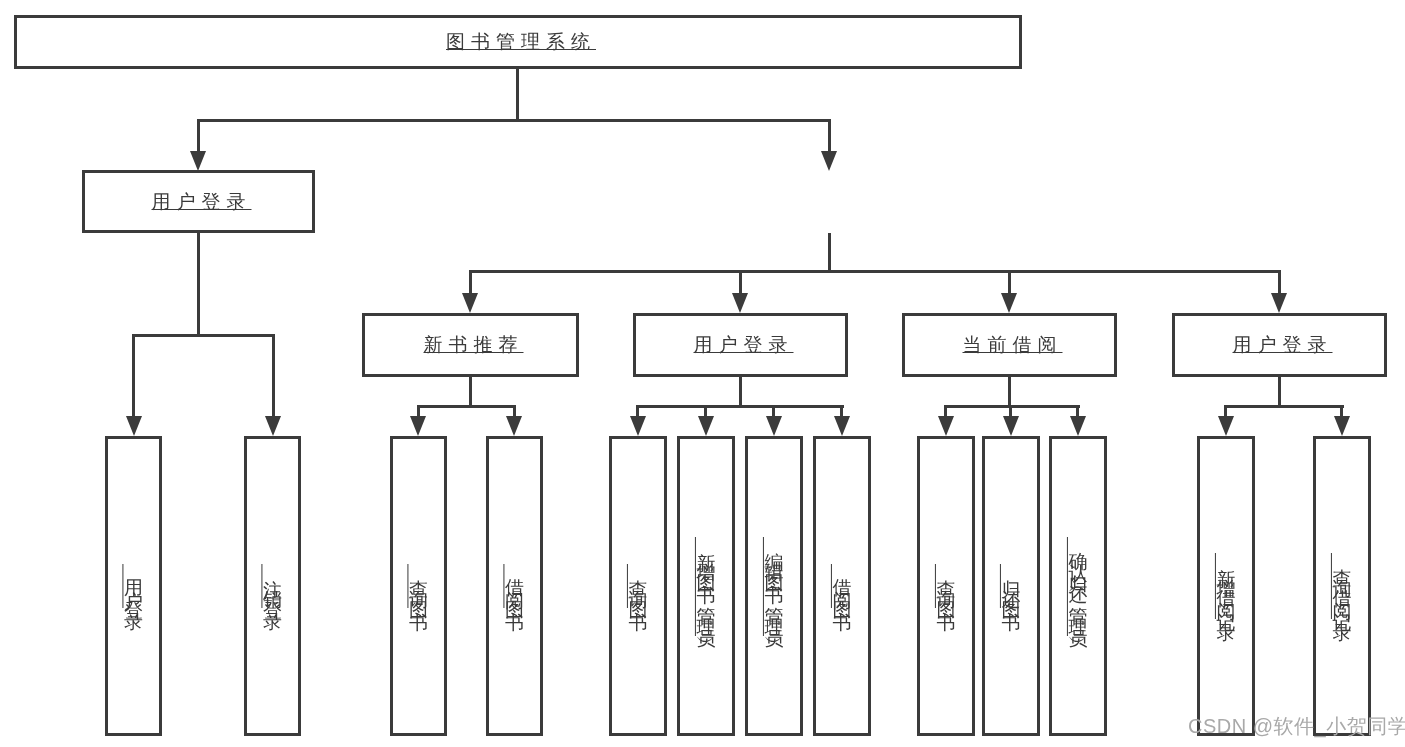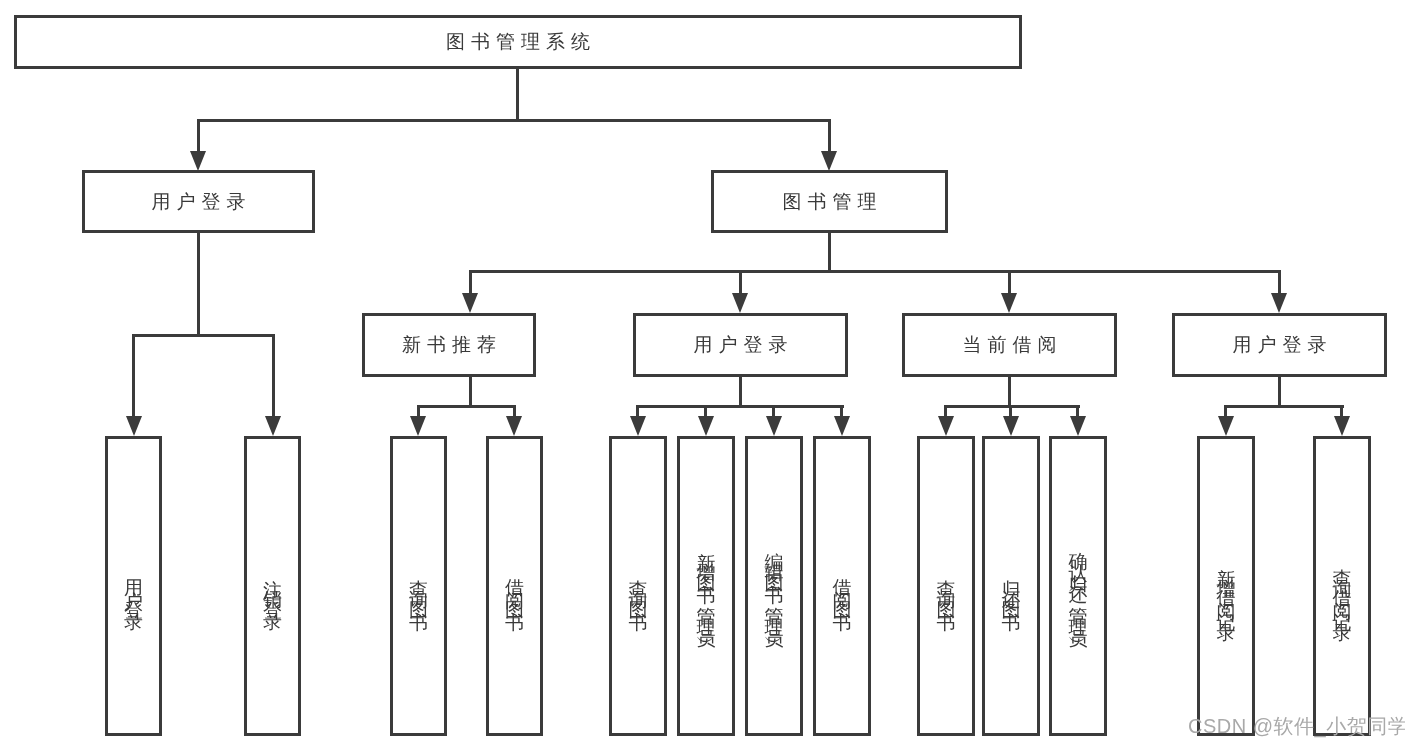--- a/index.html
+++ b/index.html
@@ -4,20 +4,21 @@
 <style>
   html,body{margin:0;padding:0;background:#ffffff;}
   .canvas{
     position:relative;width:1405px;height:747px;background:#ffffff;overflow:hidden;
     font-family:"Liberation Sans","DejaVu Sans",sans-serif;color:#3a3a3a;
   }
   .box{
     position:absolute;box-sizing:border-box;background:#ffffff;
     border:3px solid #3b3b3b;display:flex;align-items:center;justify-content:center;
     z-index:2;
+    text-decoration:underline;
   }
   .hlabel{font-size:19px;letter-spacing:6px;text-indent:6px;white-space:nowrap;}
   .vtext{
     writing-mode:vertical-rl;text-orientation:mixed;
     font-size:19px;line-height:1.15;letter-spacing:11px;white-space:nowrap;
   }
   .vline{position:absolute;width:3px;background:#3b3b3b;z-index:1;}
   .hline{position:absolute;height:3px;background:#3b3b3b;z-index:1;}
   .ahead{
     position:absolute;width:0;height:0;z-index:1;
@@ -41,43 +42,40 @@
   <div class="vline" style="left:516px;top:68px;height:53px"></div>
   <div class="hline" style="left:197px;top:119px;width:634px"></div>
   <div class="vline" style="left:197px;top:119px;height:34px"></div>
   <div class="ahead" style="left:190px;top:151px"></div>
   <div class="vline" style="left:828px;top:119px;height:34px"></div>
   <div class="ahead" style="left:821px;top:151px"></div>
 
   <div class="box" style="left:82px;top:170px;width:233px;height:63px">
     <span class="hlabel">用户登录</span>
   </div>
-  <div class="box" style="left:711px;top:170px;width:237px;height:63px">
-    <span class="hlabel">图书管理</span>
-  </div>
 
   <div class="vline" style="left:197px;top:233px;height:103px"></div>
   <div class="hline" style="left:132px;top:334px;width:143px"></div>
   <div class="vline" style="left:132px;top:334px;height:84px"></div>
   <div class="ahead" style="left:126px;top:416px"></div>
   <div class="vline" style="left:272px;top:334px;height:84px"></div>
   <div class="ahead" style="left:265px;top:416px"></div>
 
   <div class="vline" style="left:828px;top:233px;height:40px"></div>
   <div class="hline" style="left:469px;top:270px;width:812px"></div>
   <div class="vline" style="left:469px;top:270px;height:25px"></div>
   <div class="ahead" style="left:462px;top:293px"></div>
   <div class="vline" style="left:739px;top:270px;height:25px"></div>
   <div class="ahead" style="left:732px;top:293px"></div>
   <div class="vline" style="left:1008px;top:270px;height:25px"></div>
   <div class="ahead" style="left:1001px;top:293px"></div>
   <div class="vline" style="left:1278px;top:270px;height:25px"></div>
   <div class="ahead" style="left:1271px;top:293px"></div>
 
-  <div class="box" style="left:362px;top:313px;width:174px;height:64px">
+  <div class="box" style="left:362px;top:313px;width:217px;height:64px">
     <span class="hlabel">新书推荐</span>
   </div>
   <div class="box" style="left:633px;top:313px;width:215px;height:64px">
     <span class="hlabel">用户登录</span>
   </div>
   <div class="box" style="left:902px;top:313px;width:215px;height:64px">
     <span class="hlabel">当前借阅</span>
   </div>
   <div class="box" style="left:1172px;top:313px;width:215px;height:64px">
     <span class="hlabel">用户登录</span>

